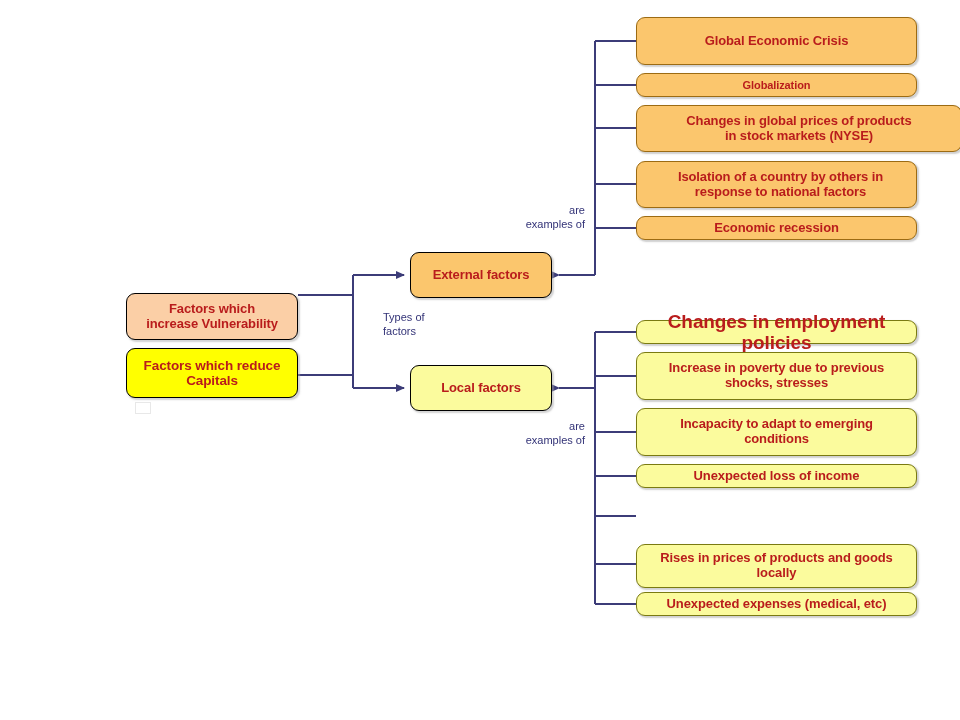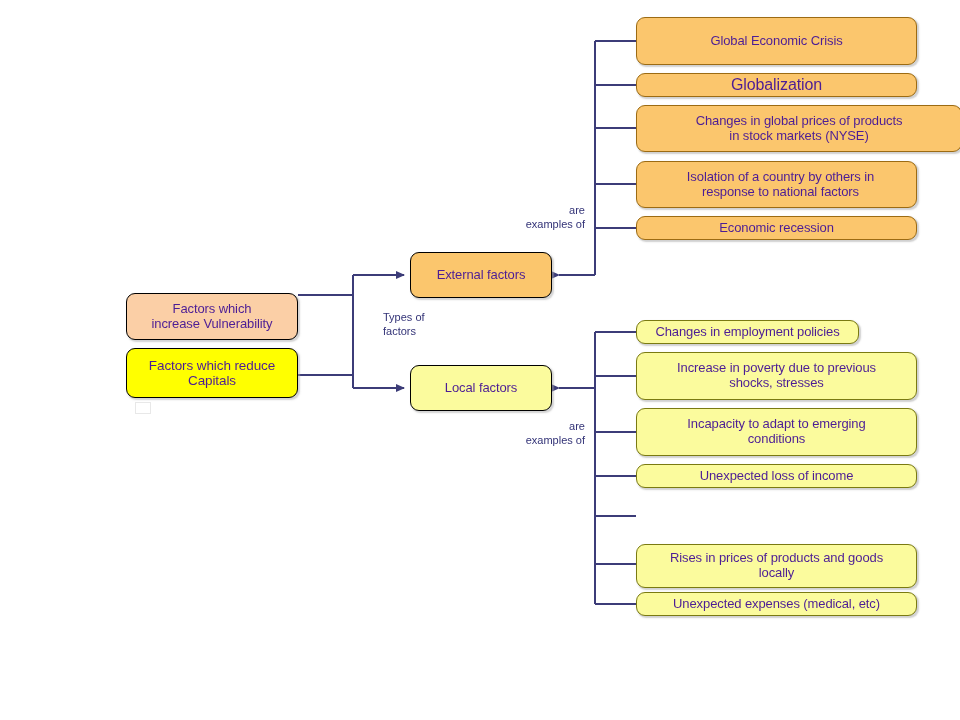--- a/index.html
+++ b/index.html
@@ -28,25 +28,26 @@
     pointer-events: none;
   }
   .node {
     position: absolute;
     box-sizing: border-box;
     border-radius: 9px;
     display: flex;
     align-items: center;
     justify-content: center;
     text-align: center;
-    color: #4c1d95;
+    color: #b91c1c;
     line-height: 1.12;
     letter-spacing: -0.1px;
     white-space: pre-line;
     padding: 1px 6px;
+    font-weight: bold;
   }
   .node.orange {
     background: #fbc66d;
     border: 1.4px solid #9c6b13;
     box-shadow: 1.5px 1.5px 1.5px rgba(150,150,150,0.45);
   }
   .node.lightyellow {
     background: #fbfb9d;
     border: 1.4px solid #7a7a12;
     box-shadow: 1.5px 1.5px 1.5px rgba(150,150,150,0.45);
@@ -156,39 +157,39 @@
   <div class="edge-label right-al" style="left:497px; top:203px; width:88px;">are
 examples of</div>
 
   <div class="edge-label right-al" style="left:497px; top:419px; width:88px;">are
 examples of</div>
 
   <div class="node orange" style="left:636px; top:17px; width:281px; height:48px; font-size:13px;">
     <span>Global Economic Crisis</span>
   </div>
 
-  <div class="node orange" style="left:636px; top:73px; width:281px; height:24px; font-size:16px;">
+  <div class="node orange" style="left:636px; top:73px; width:281px; height:24px; font-size:11px;">
     <span>Globalization</span>
   </div>
 
   <div class="node orange" style="left:636px; top:105px; width:326px; height:47px; font-size:13px;">
     <span>Changes in global prices of products
 in stock markets (NYSE)</span>
   </div>
 
   <div class="node orange" style="left:636px; top:161px; width:281px; height:47px; font-size:13px;padding-left:14px;">
     <span>Isolation of a country by others in
 response to national factors</span>
   </div>
 
   <div class="node orange" style="left:636px; top:216px; width:281px; height:24px; font-size:13px;">
     <span>Economic recession</span>
   </div>
 
-  <div class="node lightyellow" style="left:636px; top:320px; width:223px; height:24px; font-size:13px;">
+  <div class="node lightyellow" style="left:636px; top:320px; width:281px; height:24px; font-size:19px;">
     <span>Changes in employment policies</span>
   </div>
 
   <div class="node lightyellow" style="left:636px; top:352px; width:281px; height:48px; font-size:13px;">
     <span>Increase in poverty due to previous
 shocks, stresses</span>
   </div>
 
   <div class="node lightyellow" style="left:636px; top:408px; width:281px; height:48px; font-size:13px;">
     <span>Incapacity to adapt to emerging

